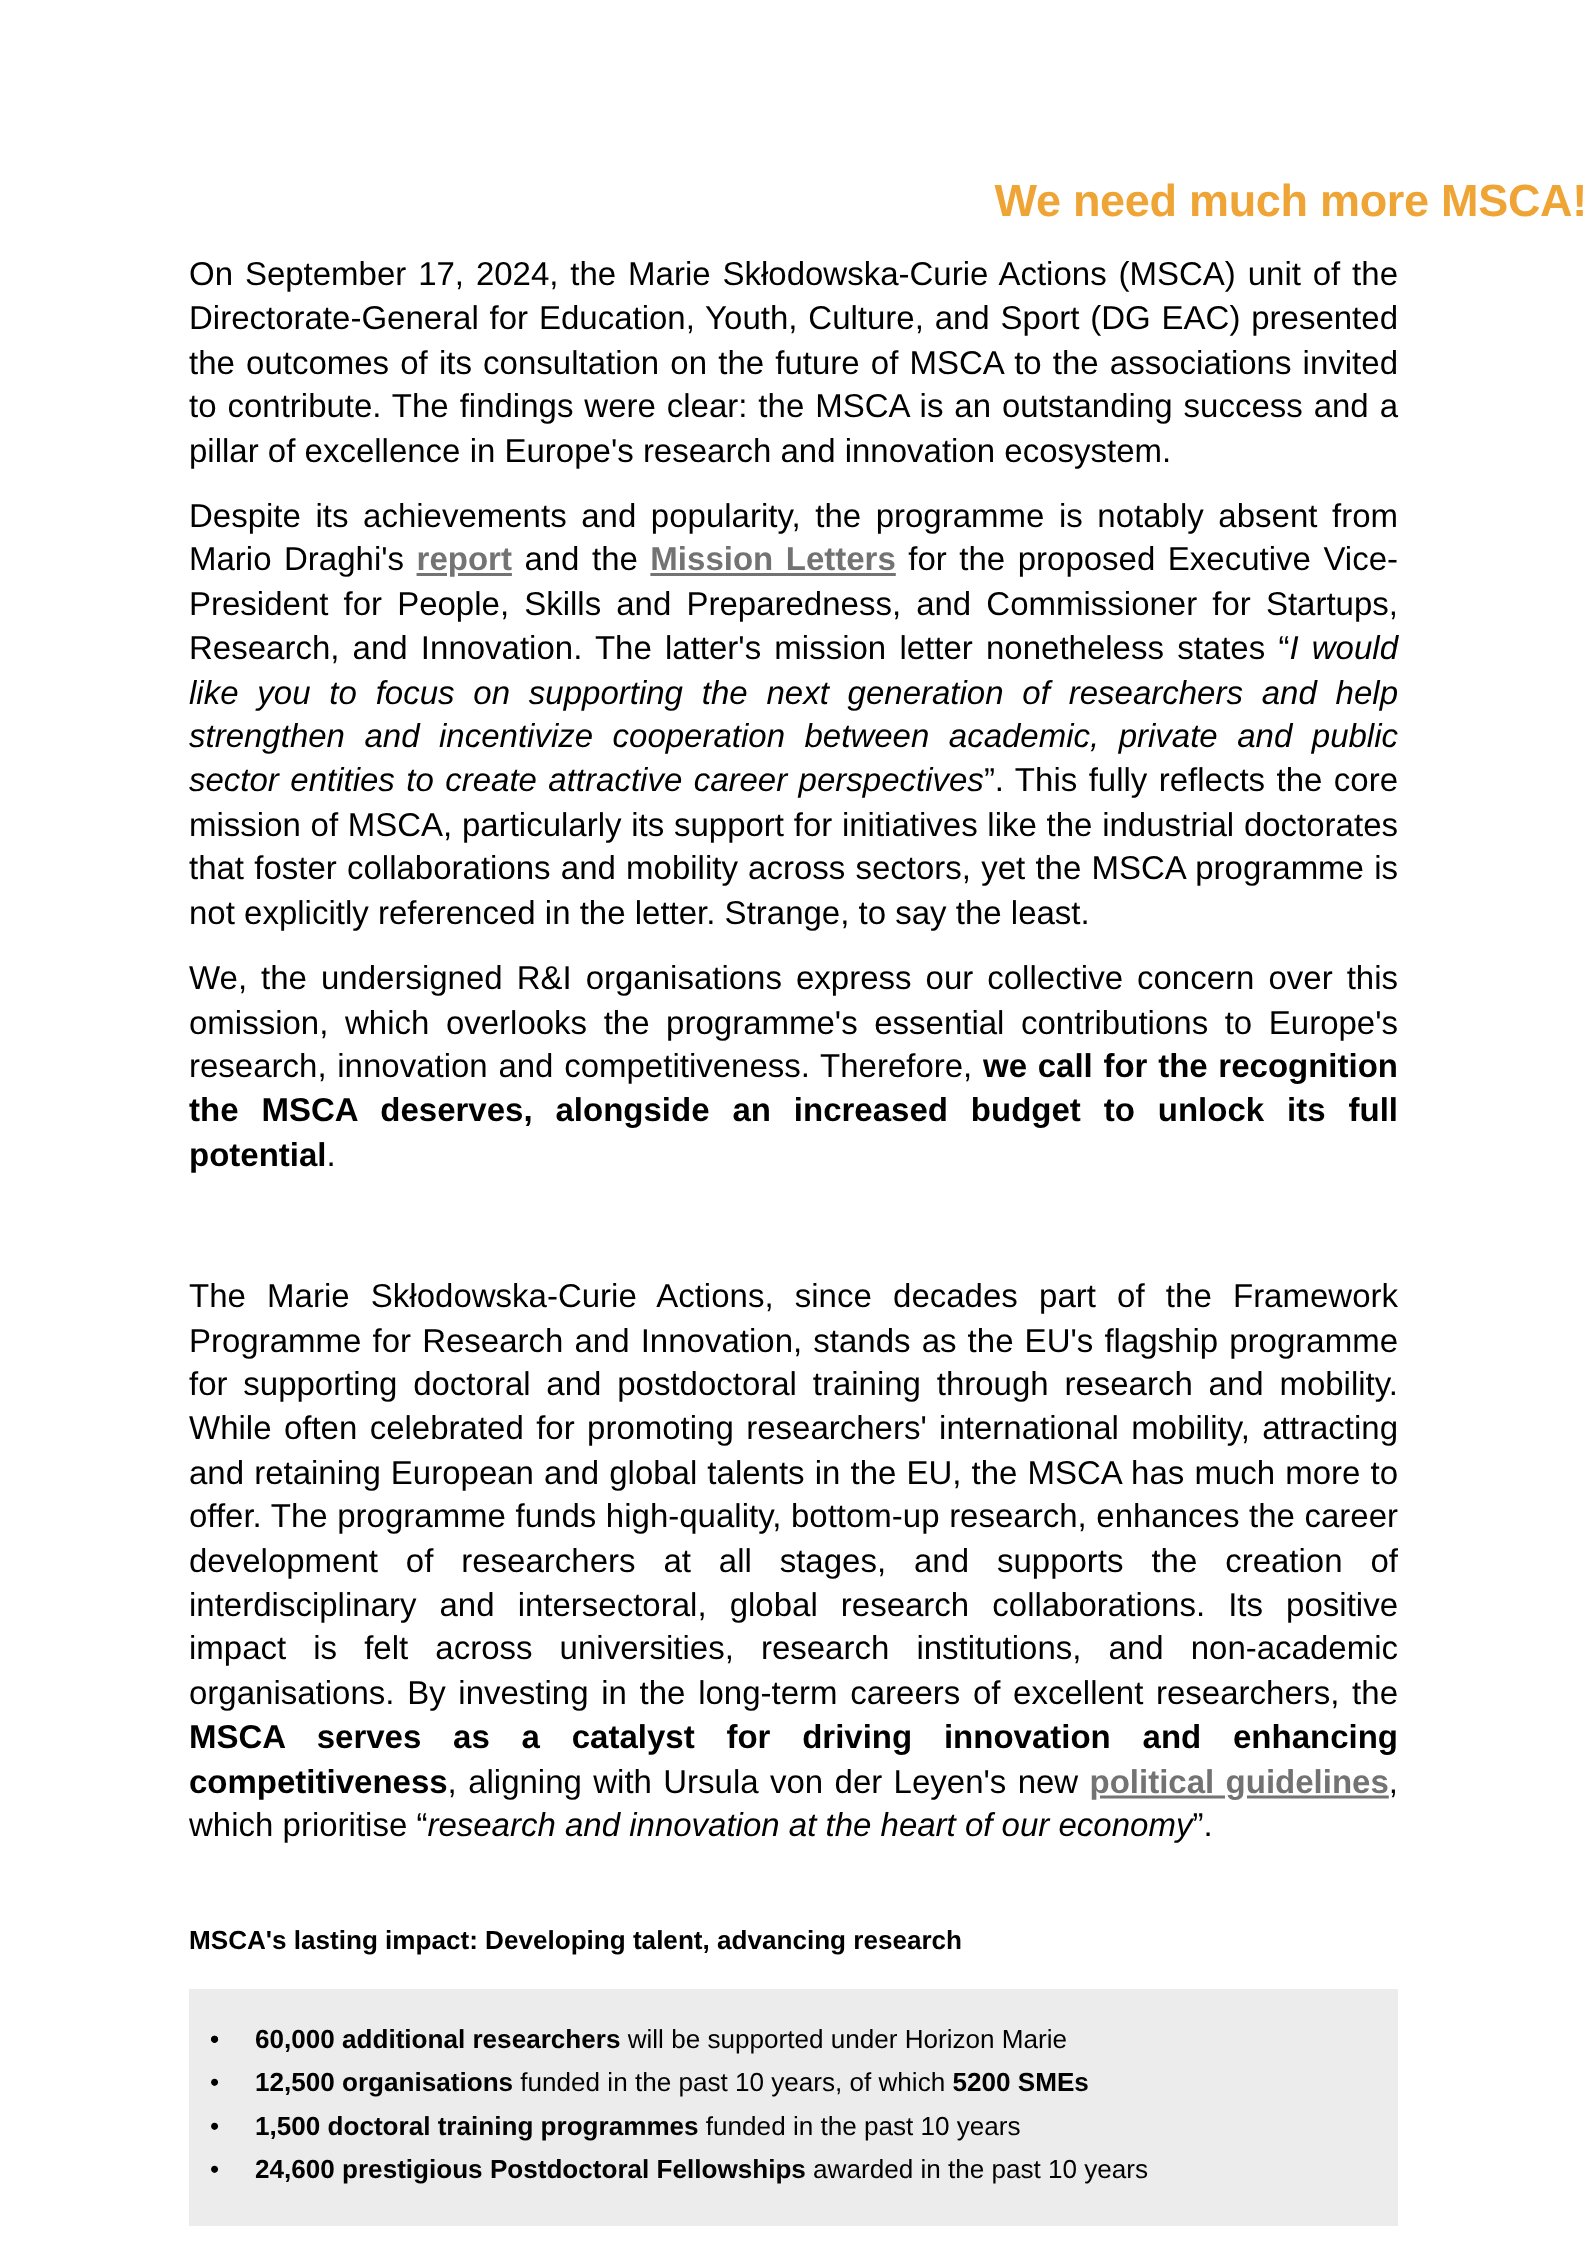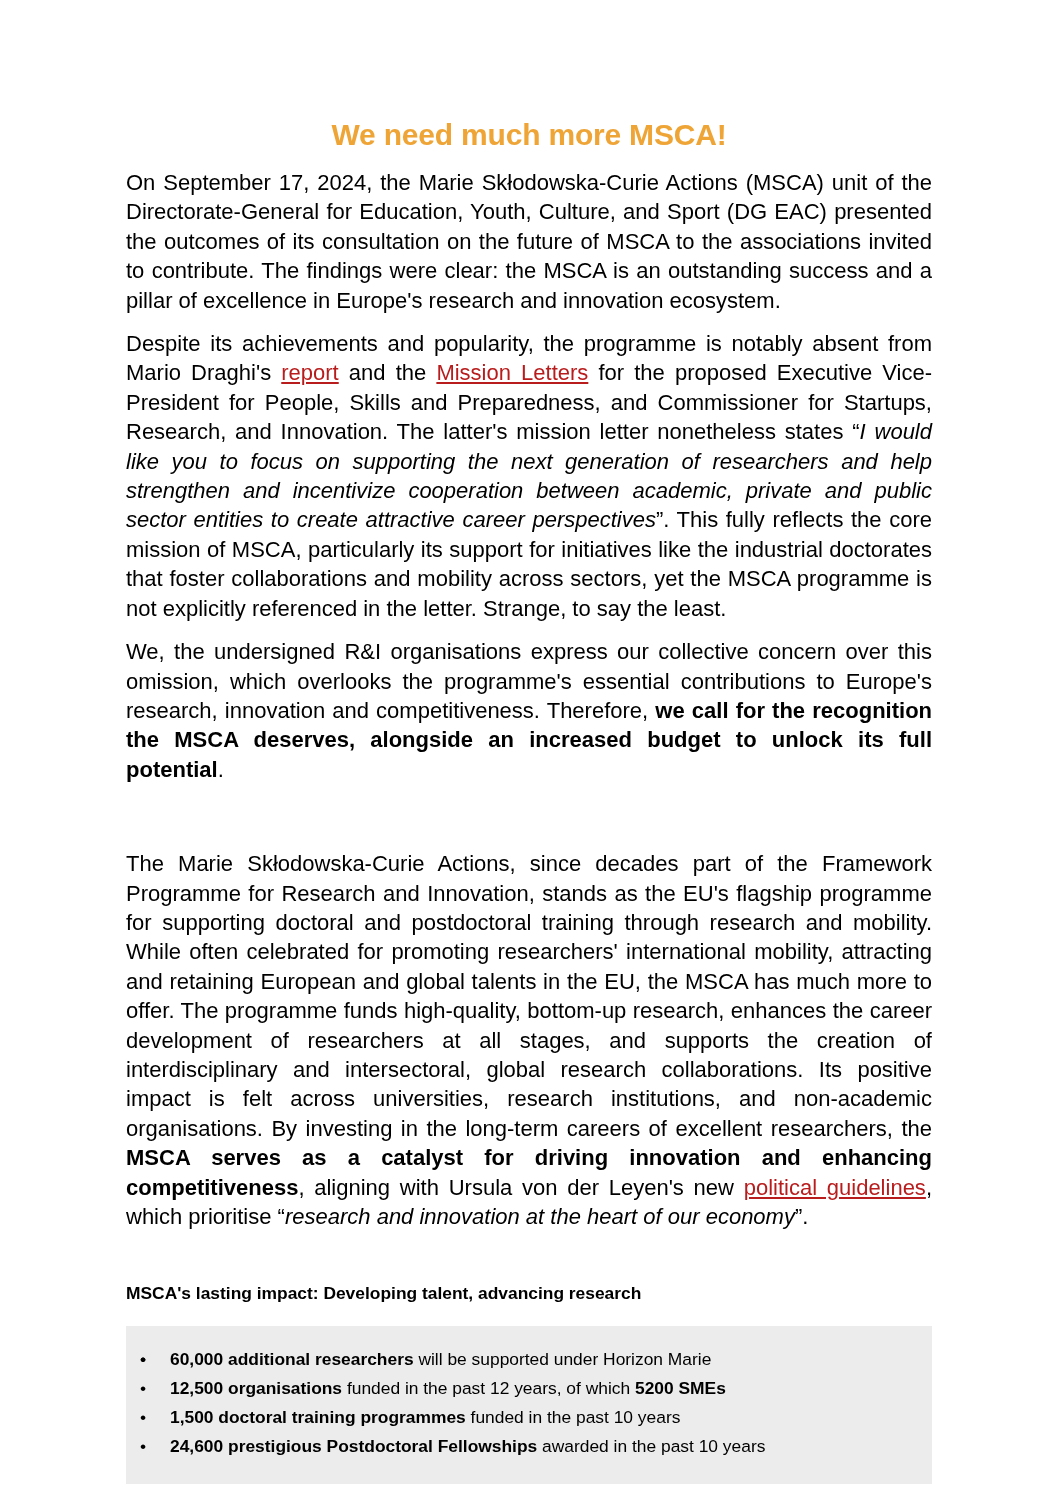--- a/index.html
+++ b/index.html
@@ -21,21 +21,21 @@
     background: #ffffff;
     box-sizing: border-box;
   }
   .content {
     position: absolute;
     left: 126px;
     top: 0;
     width: 806px;
   }
   .doc-title {
-    text-align: center;
+    text-align: right;
     color: #EFA436;
     font-size: 30px;
     font-weight: bold;
     letter-spacing: -0.2px;
     margin: 0;
     padding-top: 117px;
     line-height: 1.2;
   }
   p.body-para {
     font-size: 22px;
@@ -49,23 +49,24 @@
   .big-gap { height: 48px; }
   .section-head {
     font-size: 17.4px;
     font-weight: bold;
     line-height: 29.4px;
     margin: 0;
     text-align: left;
   }
   .head-gap { height: 17px; }
   a.doclink, .doclink {
-    color: #b91c1c;
+    color: #737373;
     text-decoration: underline;
     text-underline-offset: 2px;
+    font-weight: bold;
   }
   .ital { font-style: italic; }
   .bld { font-weight: bold; }
   .impact-box {
     background: #ECECEC;
     width: 806px;
     box-sizing: border-box;
     padding: 19px 0 22px 0;
     margin: 0;
   }
@@ -126,21 +127,21 @@
 
         <li>
           <span class="bullet-mark">•</span><span></span>
         </li>
 
         <li>
           <span class="bullet-mark">•</span><span class="bld">60,000 additional researchers</span><span> will be supported under Horizon Marie</span>
         </li>
 
         <li>
-          <span class="bullet-mark">•</span><span class="bld">12,500 organisations</span><span> funded in the past 12 years, of which </span><span class="bld">5200 SMEs</span>
+          <span class="bullet-mark">•</span><span class="bld">12,500 organisations</span><span> funded in the past 10 years, of which </span><span class="bld">5200 SMEs</span>
         </li>
 
         <li>
           <span class="bullet-mark">•</span><span class="bld">1,500 doctoral training programmes</span><span> funded in the past 10 years</span>
         </li>
 
         <li>
           <span class="bullet-mark">•</span><span class="bld">24,600 prestigious Postdoctoral Fellowships</span><span> awarded in the past 10 years</span>
         </li>
 

